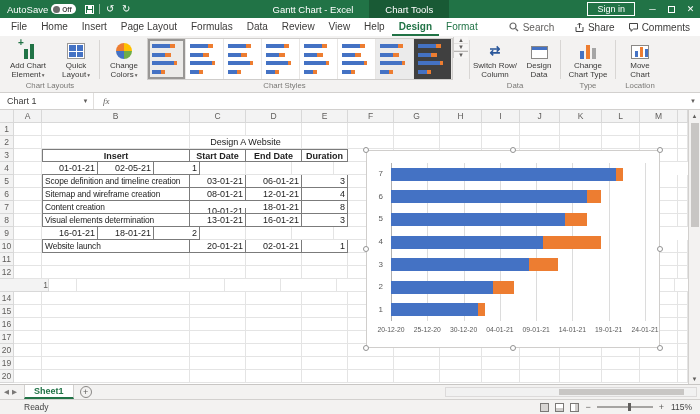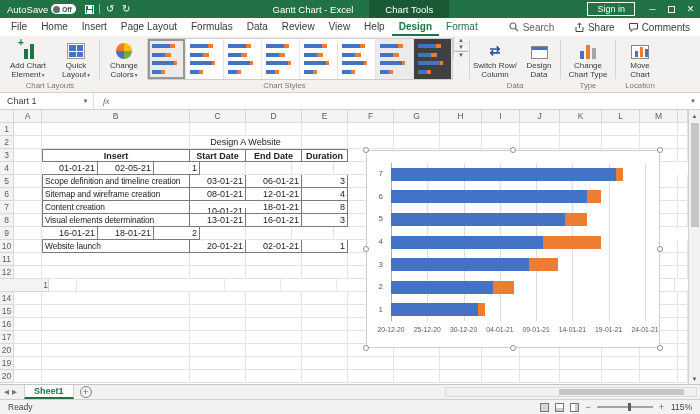--- a/index.html
+++ b/index.html
@@ -122,21 +122,21 @@
 
 .tabsbar{height:15px;background:#f3f2f1;border-top:1px solid #c8c6c4;display:flex;align-items:center;font-size:9px;color:#605e5c;}
 .tnav{padding:0 4px;font-size:6.5px;letter-spacing:3px;color:#7a7876;}
 .sheettab{height:100%;background:#fff;border-left:1px solid #d2d0ce;border-right:1px solid #d2d0ce;border-bottom:2px solid #217346;color:#217346;font-weight:bold;display:flex;align-items:center;padding:0 9px;}
 .addsheet{width:12px;height:12px;border-radius:50%;border:1px solid #8a8886;color:#605e5c;display:flex;align-items:center;justify-content:center;font-size:9px;line-height:9px;margin-left:6px;}
 .hscroll{margin-left:auto;margin-right:3px;width:252px;height:10px;background:#f1f1f1;border:1px solid #dcdada;position:relative;}
 .hthumb{position:absolute;left:45%;width:50%;top:1px;bottom:1px;background:#c8c6c4;}
 
 
 .statusbar{height:15px;background:#f3f2f1;border-top:1px solid #d2d0ce;display:flex;align-items:center;font-size:8.5px;color:#444;}
-.sbleft{padding-left:8px;}
+.sbleft{padding-left:24px;}
 .sbright{margin-left:auto;display:flex;align-items:center;gap:6px;padding-right:8px;}
 .vic{width:9px;height:9px;border:1px solid #7a7876;background:#fff;}
 .vic.v1{background:#d8d6d4;}
 .vic.v2{background:linear-gradient(#fff 55%,#cfcdcb 55%);}
 .vic.v3{background:linear-gradient(90deg,#fff 55%,#cfcdcb 55%);}
 .zsign{font-size:9px;color:#605e5c;}
 .ztrack{width:56px;height:2px;background:#a6a4a2;position:relative;}
 .zknob{position:absolute;left:55%;top:-3px;width:3px;height:8px;background:#605e5c;}
 .zoomval{min-width:22px;text-align:right;}
 </style>

